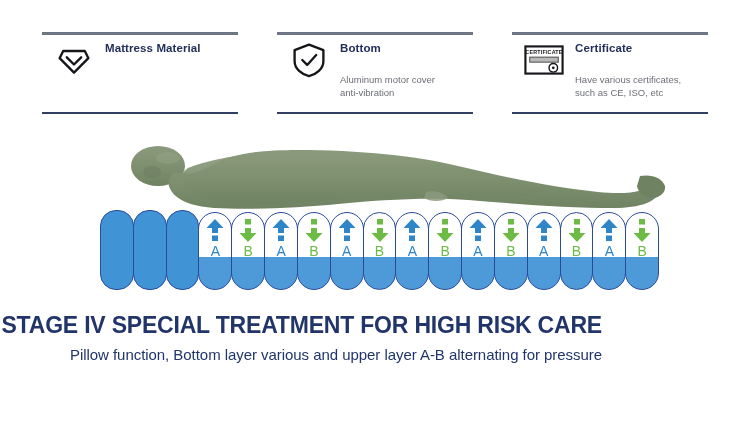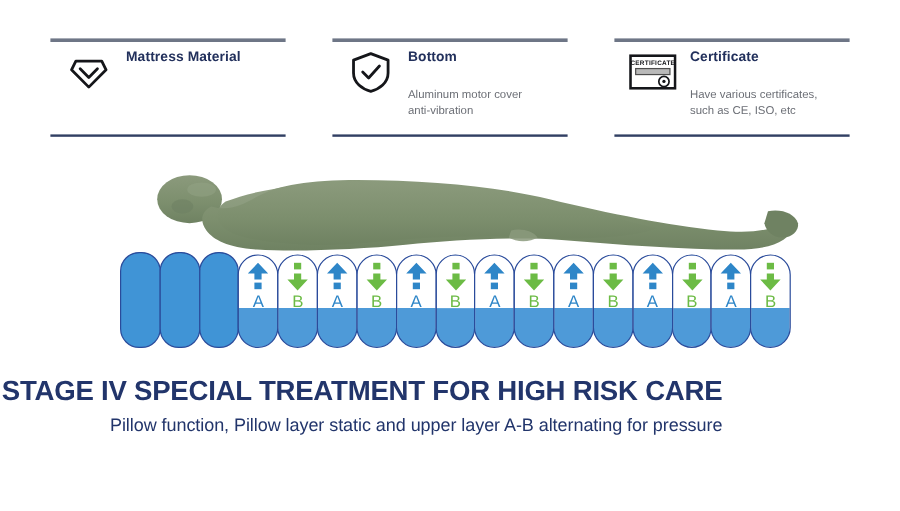--- a/index.html
+++ b/index.html
@@ -418,16 +418,16 @@
               </svg>
             </div>
             <div class="cell-letter">B</div>
           </div>
         </div>
     </div>
   </div>
 
   <div class="caption">
     <div class="caption-title">STAGE IV SPECIAL TREATMENT FOR HIGH RISK CARE</div>
-    <div class="caption-sub">Pillow function, Pillow layer static and upper layer A-B alternating for pressure</div>
+    <div class="caption-sub">Pillow function, Bottom layer various and upper layer A-B alternating for pressure</div>
   </div>
 
 </div>
 
 </body></html>

